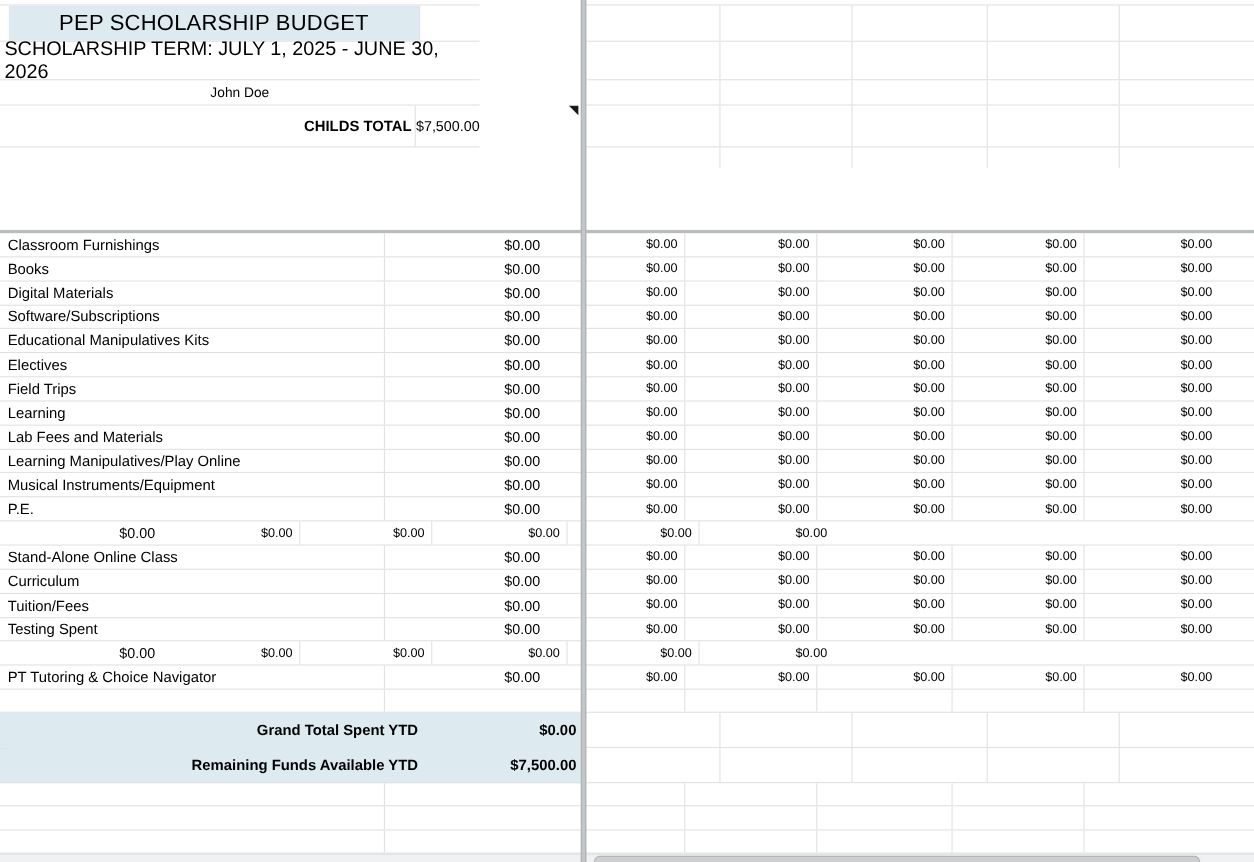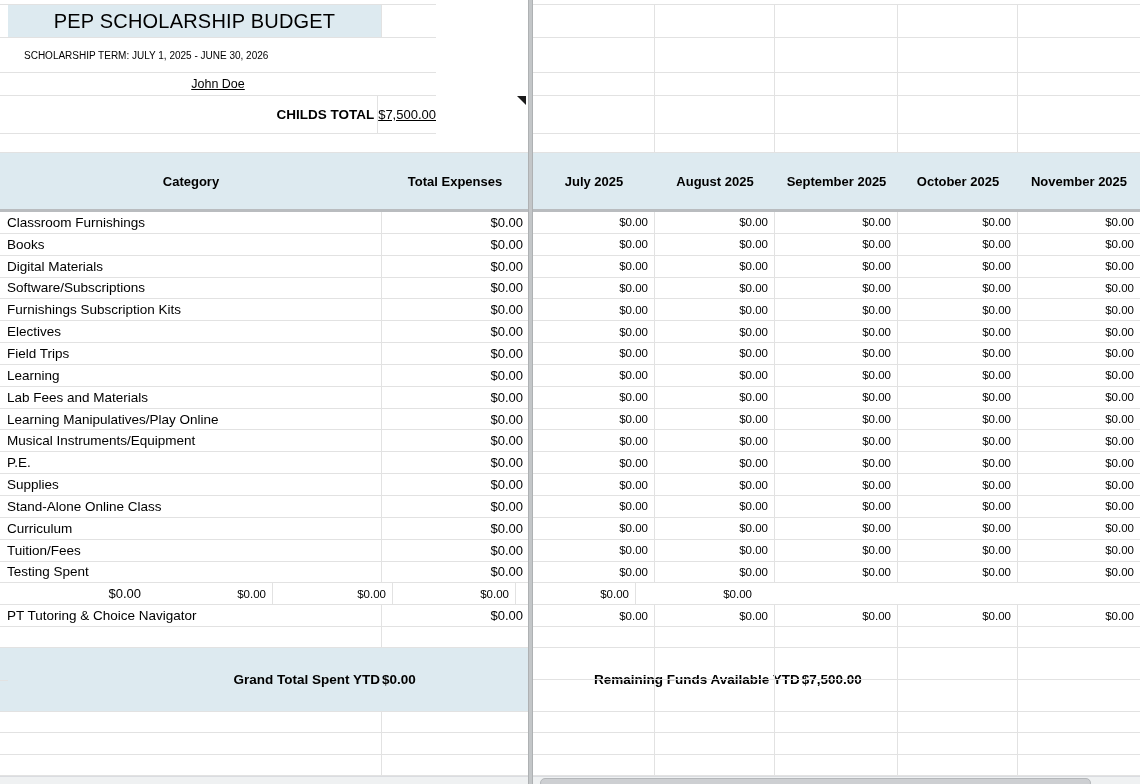--- a/index.html
+++ b/index.html
@@ -6,23 +6,23 @@
   .sheet{
     position:relative;width:1140px;height:784px;overflow:hidden;background:#fff;
     font-family:"Liberation Sans",sans-serif;color:#000;
   }
   
   .pane-topleft{position:absolute;left:0;top:4px;width:436px;border-top:1px solid var(--grid);}
   .trow{display:flex;border-bottom:1px solid var(--grid);box-sizing:border-box;}
   .r1{height:33px}.r2{height:35px}.r3{height:23px}.r4{height:38px}.r5{height:19px;border-bottom:none;}
   .cellA{width:382px;border-right:1px solid var(--grid);box-sizing:border-box;display:flex;align-items:center;justify-content:flex-end;}
   .r1 .cellA{justify-content:flex-start;}
-  .cellB{flex:1;display:flex;align-items:center;justify-content:center;text-decoration:underline;}
+  .cellB{flex:1;display:flex;align-items:center;justify-content:center;}
   .title-cell{margin-left:8px;width:374px;height:100%;background:var(--blue);display:flex;align-items:center;justify-content:center;font-size:20px;letter-spacing:.2px;}
-  .term-cell{width:100%;display:flex;align-items:center;padding-left:24px;font-size:10px;}
+  .term-cell{width:100%;display:flex;align-items:center;padding-left:4px;font-size:18px;}
   .flabel{font-weight:700;font-size:13.5px;padding-right:3px;}
   .name-val{font-size:12.5px;}
   .money-val{font-size:13px;}
   
   .pane-topright{position:absolute;left:533px;top:4px;width:607px;border-top:1px solid var(--grid);}
   .trr{display:flex;border-bottom:1px solid var(--grid);box-sizing:border-box;}
   .trr0{height:33px}.trr1{height:35px}.trr2{height:23px}.trr3{height:38px}.trr4{height:19px;border-bottom:none;}
   .ecell{box-sizing:border-box;border-right:1px solid var(--grid);}
   .c0{width:122px}.c1{width:120px}.c2{width:123px}.c3{width:120px}.c4{width:122px;border-right:none;}
   
@@ -30,29 +30,29 @@
   .hleft{width:528px;background:var(--blue);display:flex;}
   .hcat{width:382px;display:flex;align-items:center;justify-content:center;font-weight:700;font-size:13px;}
   .htot{width:146px;display:flex;align-items:center;justify-content:center;font-weight:700;font-size:13px;}
   .hmonths{margin-left:5px;width:607px;background:var(--blue);display:flex;}
   .hm{display:flex;align-items:center;justify-content:center;font-weight:700;font-size:13px;box-sizing:border-box;}
   .thick-border{position:absolute;left:0;top:209px;width:1140px;height:3px;background:#b9bcbf;}
   
   #data-rows{position:absolute;left:0;top:212px;width:1140px;height:415px;display:flex;flex-direction:column;}
   .drow{flex:1;display:flex;border-bottom:1px solid var(--grid);box-sizing:border-box;}
   .cell{box-sizing:border-box;display:flex;align-items:center;}
-  .cat{width:382px;border-right:1px solid var(--grid);padding-left:7px;font-size:13.5px;white-space:nowrap;}
+  .cat{width:350px;border-right:1px solid var(--grid);padding-left:7px;font-size:13.5px;white-space:nowrap;}
   .total{width:146px;justify-content:flex-end;padding-right:5px;font-size:13px;}
   .month{justify-content:flex-end;padding-right:6px;font-size:11.5px;border-right:1px solid var(--grid);}
   .m0{width:122px;margin-left:5px;}.m1{width:120px}.m2{width:123px}.m3{width:120px}.m4{width:122px;border-right:none;}
   #gap-row{position:absolute;left:0;top:627px;width:1140px;height:21px;display:flex;flex-direction:column;}
   #bottom-rows{position:absolute;left:0;top:712px;width:1140px;height:64px;display:flex;flex-direction:column;}
   
   .summary-band{position:absolute;left:0;top:648px;width:1140px;height:64px;display:flex;}
-  .sum-left{width:528px;background:var(--blue);display:flex;flex-direction:row;border-bottom:1px solid var(--grid);box-sizing:border-box;}
+  .sum-left{width:528px;background:var(--blue);display:flex;flex-direction:column;border-bottom:1px solid var(--grid);box-sizing:border-box;}
   .sum-row{flex:1;display:flex;align-items:center;}
   .sum-label{width:382px;display:flex;align-items:center;justify-content:flex-end;padding-right:2px;font-weight:700;font-size:13.5px;box-sizing:border-box;}
   .sum-value{flex:1;display:flex;align-items:center;justify-content:flex-end;padding-right:4px;font-weight:700;font-size:13.5px;}
   .sum-stub{position:absolute;left:0;top:680px;width:8px;height:1px;background:var(--grid);}
   .sum-right{margin-left:5px;width:607px;display:flex;flex-direction:column;}
   .sum-right .trr{flex:1;}
   
   .scroll-strip{position:absolute;left:0;top:776px;width:1140px;height:8px;background:#eff1f2;border-top:1px solid #dadce0;box-sizing:border-box;}
   .thumb{position:absolute;left:540px;top:1px;width:551px;height:10px;border-radius:5px;background:#cdcfd2;border:1px solid #b4b7ba;box-sizing:border-box;}
   
@@ -115,33 +115,20 @@
       </div>
       <div class="trr trr4">
         <div class="ecell c0"></div>
         <div class="ecell c1"></div>
         <div class="ecell c2"></div>
         <div class="ecell c3"></div>
         <div class="ecell c4"></div>
       </div>
     </div>
 
-  <div class="header-band">
-    <div class="hleft">
-      <div class="hcat">Category</div>
-      <div class="htot">Total Expenses</div>
-    </div>
-    <div class="hmonths">
-      <div class="hm c0">July 2025</div>
-      <div class="hm c1">August 2025</div>
-      <div class="hm c2">September 2025</div>
-      <div class="hm c3">October 2025</div>
-      <div class="hm c4">November 2025</div>
-    </div>
-  </div>
   <div class="thick-border"></div>
 
   <div id="data-rows">
       <div class="drow">
         <div class="cell cat">Classroom Furnishings</div>
         <div class="cell total">$0.00</div>
         <div class="cell month m0">$0.00</div>
         <div class="cell month m1">$0.00</div>
         <div class="cell month m2">$0.00</div>
         <div class="cell month m3">$0.00</div>
@@ -168,21 +155,21 @@
       <div class="drow">
         <div class="cell cat">Software/Subscriptions</div>
         <div class="cell total">$0.00</div>
         <div class="cell month m0">$0.00</div>
         <div class="cell month m1">$0.00</div>
         <div class="cell month m2">$0.00</div>
         <div class="cell month m3">$0.00</div>
         <div class="cell month m4">$0.00</div>
       </div>
       <div class="drow">
-        <div class="cell cat">Furnishings Subscription Kits</div>
+        <div class="cell cat">Educational Manipulatives Kits</div>
         <div class="cell total">$0.00</div>
         <div class="cell month m0">$0.00</div>
         <div class="cell month m1">$0.00</div>
         <div class="cell month m2">$0.00</div>
         <div class="cell month m3">$0.00</div>
         <div class="cell month m4">$0.00</div>
       </div>
       <div class="drow">
         <div class="cell cat">Electives</div>
         <div class="cell total">$0.00</div>
@@ -240,21 +227,20 @@
       <div class="drow">
         <div class="cell cat">P.E.</div>
         <div class="cell total">$0.00</div>
         <div class="cell month m0">$0.00</div>
         <div class="cell month m1">$0.00</div>
         <div class="cell month m2">$0.00</div>
         <div class="cell month m3">$0.00</div>
         <div class="cell month m4">$0.00</div>
       </div>
       <div class="drow">
-        <div class="cell cat">Supplies</div>
         <div class="cell total">$0.00</div>
         <div class="cell month m0">$0.00</div>
         <div class="cell month m1">$0.00</div>
         <div class="cell month m2">$0.00</div>
         <div class="cell month m3">$0.00</div>
         <div class="cell month m4">$0.00</div>
       </div>
       <div class="drow">
         <div class="cell cat">Stand-Alone Online Class</div>
         <div class="cell total">$0.00</div>

